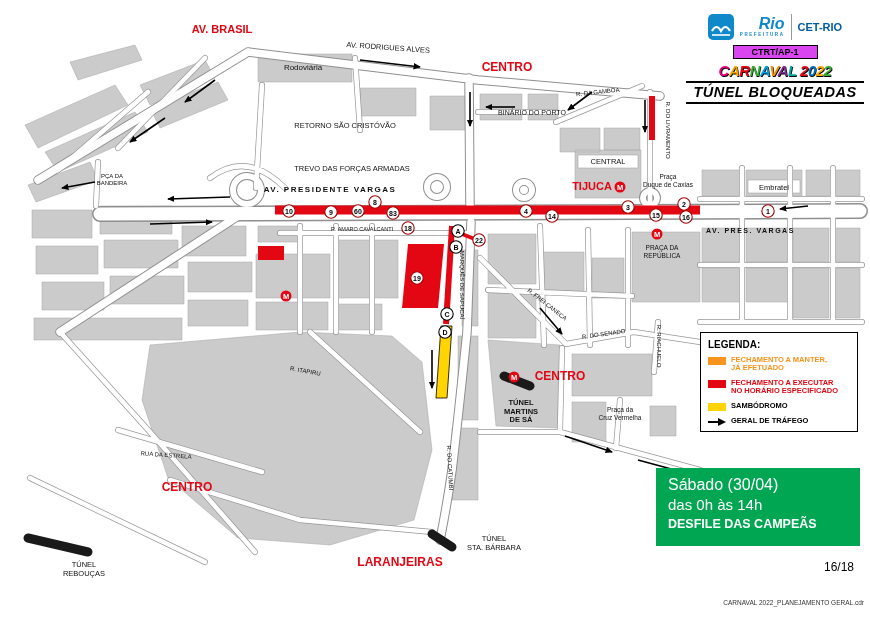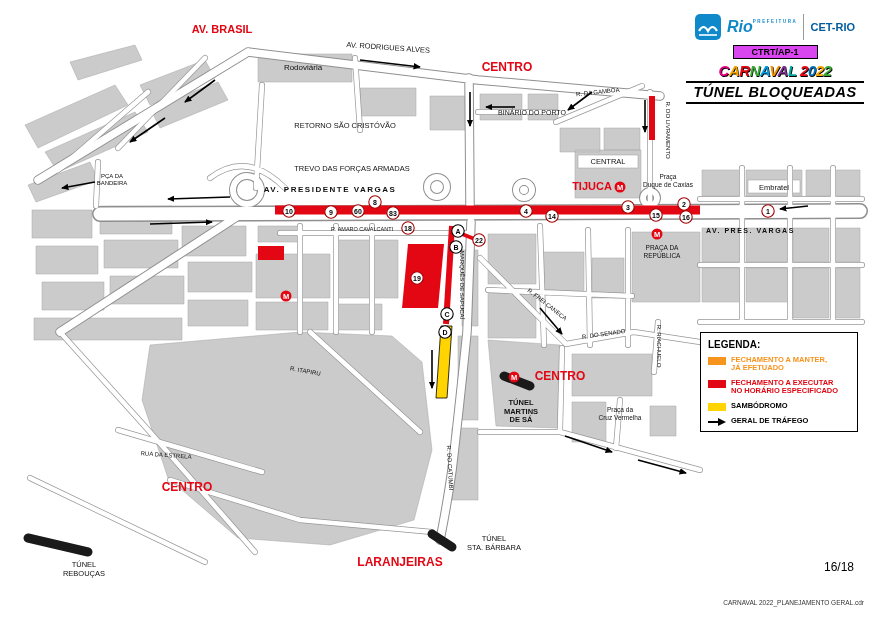--- a/index.html
+++ b/index.html
@@ -18,21 +18,21 @@
   .rf5{stroke:#fff;stroke-width:4.6;fill:none;stroke-linecap:round;stroke-linejoin:round;}
   .ringc{stroke:#8f8f8f;stroke-width:8;fill:none;}
   .ringf{stroke:#fff;stroke-width:6;fill:none;}
   .red{stroke:#e30613;fill:none;stroke-linecap:butt;}
   .arrow{stroke:#000;stroke-width:1.6;}
   .tunnel{stroke:#1a1a1a;stroke-width:9;stroke-linecap:round;}
 
   
   .header{position:absolute;top:14px;right:6px;width:178px;text-align:center;}
   .brand-row{display:flex;align-items:center;justify-content:center;gap:6px;}
-  .rio-text{display:flex;flex-direction:row;align-items:flex-start;line-height:1;}
+  .rio-text{display:flex;flex-direction:column;align-items:flex-end;line-height:1;}
   .rio-text .rio{font-weight:bold;font-size:16px;color:#0f89ca;font-style:italic;}
   .rio-text .pref{font-size:4.5px;letter-spacing:1.6px;color:#0f89ca;font-weight:bold;margin-top:1px;}
   .brand-divider{width:1px;height:26px;background:#9a9a9a;}
   .cetrio{font-weight:bold;font-size:11px;color:#005b9f;}
   .doc-code{display:inline-block;border:1.5px solid #000;padding:1px 18px;font-size:9px;
             font-weight:bold;margin-top:5px;background:#d946ef;}
   .carnaval{margin-top:3px;font-weight:bold;font-style:italic;font-size:15px;letter-spacing:-.5px;}
   .carnaval span{text-shadow:.7px .7px 0 #000;}
   .areas{margin-top:2px;border-top:2px solid #000;border-bottom:2px solid #000;
          font-style:italic;font-weight:bold;font-size:14.5px;padding:1px 0 2px;letter-spacing:.5px;color:#000;}
@@ -346,17 +346,22 @@
     </div>
     <div class="legend-row">
       <svg class="sw" width="18" height="8">
         <line x1="0" y1="4" x2="11" y2="4" stroke="#000" stroke-width="2"></line>
         <path d="M10 0 L18 4 L10 8 Z" fill="#000"></path>
       </svg>
       <div class="lg-label">GERAL DE TRÁFEGO</div>
     </div>
   </div>
 
+  <div class="schedule">
+    <div class="l1">Sábado (30/04)</div>
+    <div class="l2">das 0h às 14h</div>
+    <div class="l3">DESFILE DAS CAMPEÃS</div>
+  </div>
 
   <div class="pagenum">16/18</div>
   <div class="footer">CARNAVAL 2022_PLANEJAMENTO GERAL.cdr</div>
 
 </div>
 
 </body></html>

